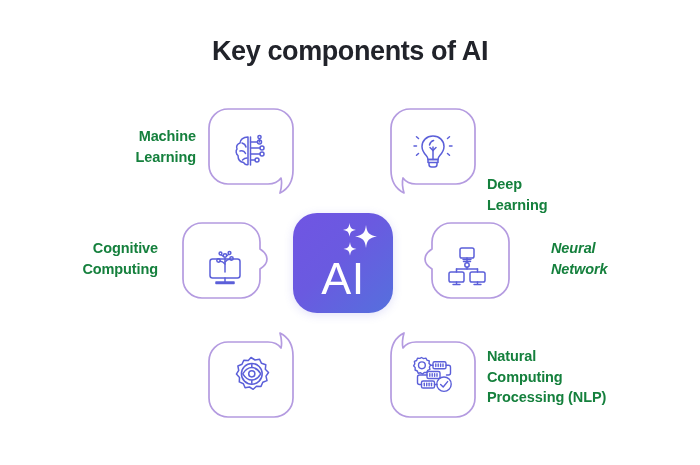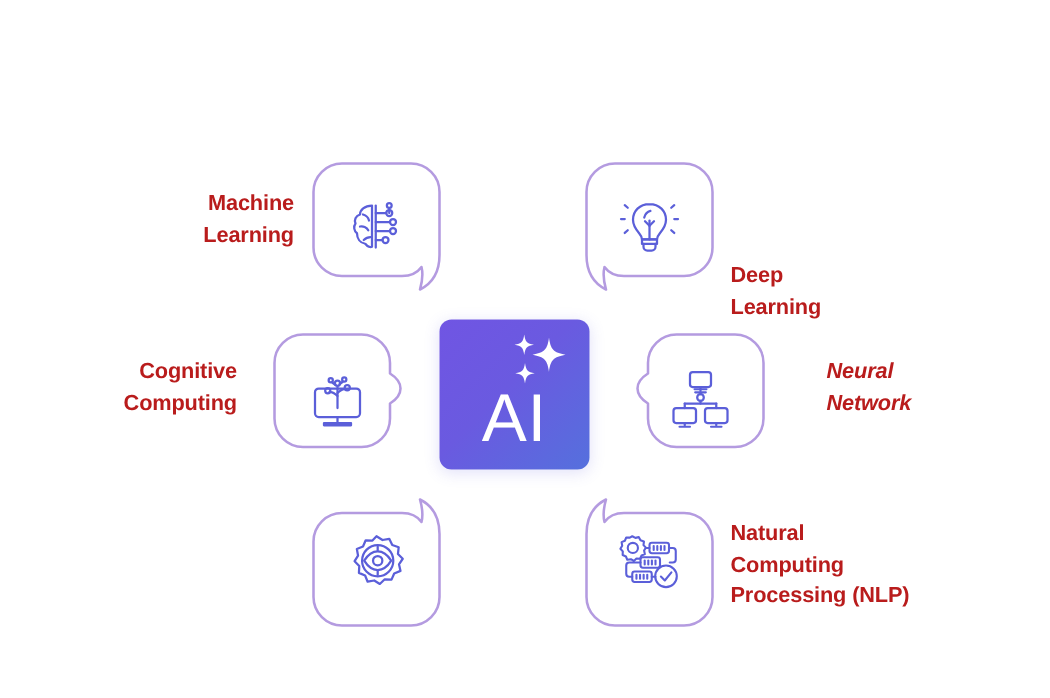--- a/index.html
+++ b/index.html
@@ -35,21 +35,21 @@
     color: #21232a;
   }
 
   
   .ai-badge {
     position: absolute;
     left: 293px;
     top: 213px;
     width: 100px;
     height: 100px;
-    border-radius: 8px;
+    border-radius: 24px;
     background: linear-gradient(135deg, #7055E3 0%, #6A5AE0 45%, #5570DD 100%);
     box-shadow: 0 2px 10px rgba(95, 90, 220, 0.18);
   }
   .ai-badge .ai-text {
     position: absolute;
     left: 0;
     right: 0;
     bottom: 12px;
     text-align: center;
     font-size: 45px;
@@ -90,39 +90,40 @@
   .b-nn   { left: 424px; top: 222px; }
   .b-cv   { left: 208px; top: 332px; }
   .b-nlp  { left: 390px; top: 332px; }
 
   
   .label {
     position: absolute;
     font-size: 14.5px;
     font-weight: bold;
     line-height: 1.42;
-    color: #b91c1c;
+    color: #15803d;
     letter-spacing: -0.1px;
     white-space: pre-line;
   }
   .label.right-align { text-align: right; }
   .label.left-align  { text-align: left; }
 
   .l-ml  { right: 504px; top: 126px; width: 160px; }
   .l-cc  { right: 542px; top: 238px; width: 170px; }
   .l-cv  { right: 504px; top: 356px; width: 160px; }
   .l-dl  { left: 487px; top: 126px; width: 180px; margin-top: 48px; }
   .l-nn  { left: 551px; top: 238px; width: 170px; font-style: italic; }
   .l-nlp { left: 487px; top: 346px; width: 200px; }
 </style>
 </head>
 <body>
 
 <div id="infographic">
 
+  <div class="title">Key components of AI</div>
 
   <div class="label right-align l-ml">Machine
 Learning</div>
   <div class="bubble b-ml">
     <svg width="86" height="86" viewBox="0 0 86 86" fill="none">
       <path d="M20 1 H66 C76.5 1 85 9.5 85 20 V62 C85 72 82 80 72 85 C74 78 74 74 73 70 C70.5 73.5 66 76 60 76 H20 C9.5 76 1 67.5 1 57 V20 C1 9.5 9.5 1 20 1 Z" stroke="#B49BE0" stroke-width="1.7" fill="#ffffff" stroke-linejoin="round"></path>
     </svg>
     <div class="icon-layer">
       <svg width="44" height="44" viewBox="0 0 44 44" fill="none" stroke="#5B5FD9" stroke-width="1.5" stroke-linecap="round" stroke-linejoin="round">
         <path d="M19 8 C14 8 11 11 11 14 C8 15 7 17.5 8 20 C6.5 22 7 25 9 26.5 C9 30 11 33 14.5 33.5 C16 35.5 18 36 19 35.5 V8 Z"></path>

